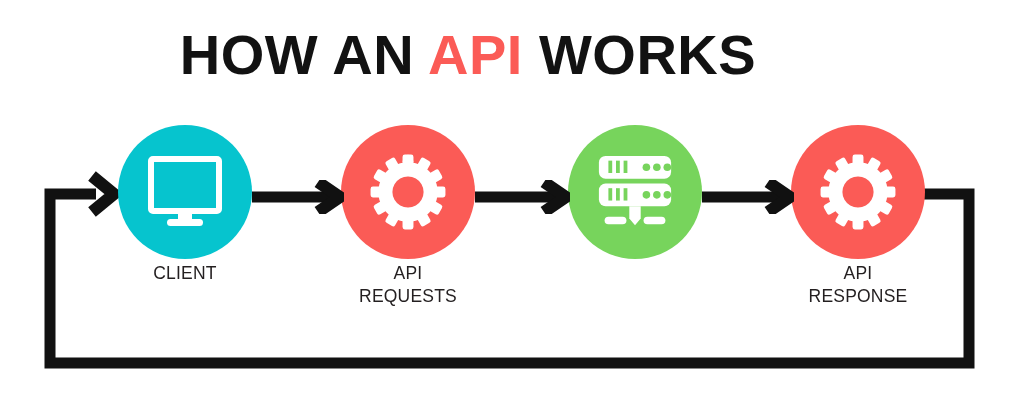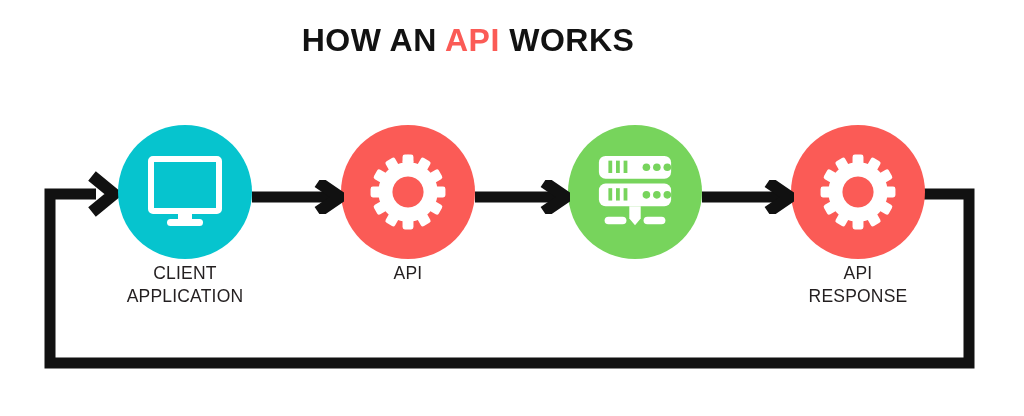--- a/index.html
+++ b/index.html
@@ -20,21 +20,21 @@
   }
 
   
   .title {
     position: absolute;
     top: 22px;
     left: 0;
     width: 936px;
     text-align: center;
     font-family: "Liberation Sans", sans-serif;
-    font-size: 32px;
+    font-size: 56px;
     font-weight: bold;
     letter-spacing: 0.5px;
     color: #121212;
     white-space: nowrap;
   }
   .title .accent {
     color: #FB5B56;
   }
 
   
@@ -117,21 +117,20 @@
     <div class="node n1">
       <div class="circle c-cyan">
         <svg width="80" height="74" viewBox="0 0 80 74">
           <rect x="6" y="4" width="68" height="52" rx="2" ry="2" fill="none" stroke="#ffffff" stroke-width="6"></rect>
           <rect x="33" y="56" width="14" height="9" fill="#ffffff"></rect>
           <rect x="22" y="64" width="36" height="7" rx="3.5" ry="3.5" fill="#ffffff"></rect>
         </svg>
       </div>
       <div class="node-label">
         <div>CLIENT</div>
-        <div>APPLICATION</div>
       </div>
     </div>
 
     <div class="node n2">
       <div class="circle c-coral">
         <svg width="78" height="78" viewBox="0 0 100 100">
           <g fill="#ffffff">
             <path d="M50 2 L57.5 11 L42.5 11 Z"></path>
             <g>
               <rect x="43" y="2" width="14" height="22" rx="3"></rect>
@@ -146,20 +145,21 @@
               <rect x="43" y="2" width="14" height="22" rx="3" transform="rotate(240 50 50)"></rect>
               <rect x="43" y="2" width="14" height="22" rx="3" transform="rotate(300 50 50)"></rect>
               <rect x="43" y="2" width="14" height="22" rx="3" transform="rotate(330 50 50)"></rect>
             </g>
             <path d="M50 12 A38 38 0 1 1 49.99 12 Z M50 30 A20 20 0 1 0 50.01 30 Z" fill-rule="evenodd"></path>
           </g>
         </svg>
       </div>
       <div class="node-label">
         <div>API</div>
+        <div>REQUESTS</div>
       </div>
     </div>
 
     <div class="node n3">
       <div class="circle c-green">
         <svg width="80" height="76" viewBox="0 0 84 80">
 
           <rect x="4" y="2" width="76" height="24" rx="7" ry="7" fill="#ffffff"></rect>
           <g fill="#77D45C">
             <rect x="14" y="7" width="4" height="13"></rect>

